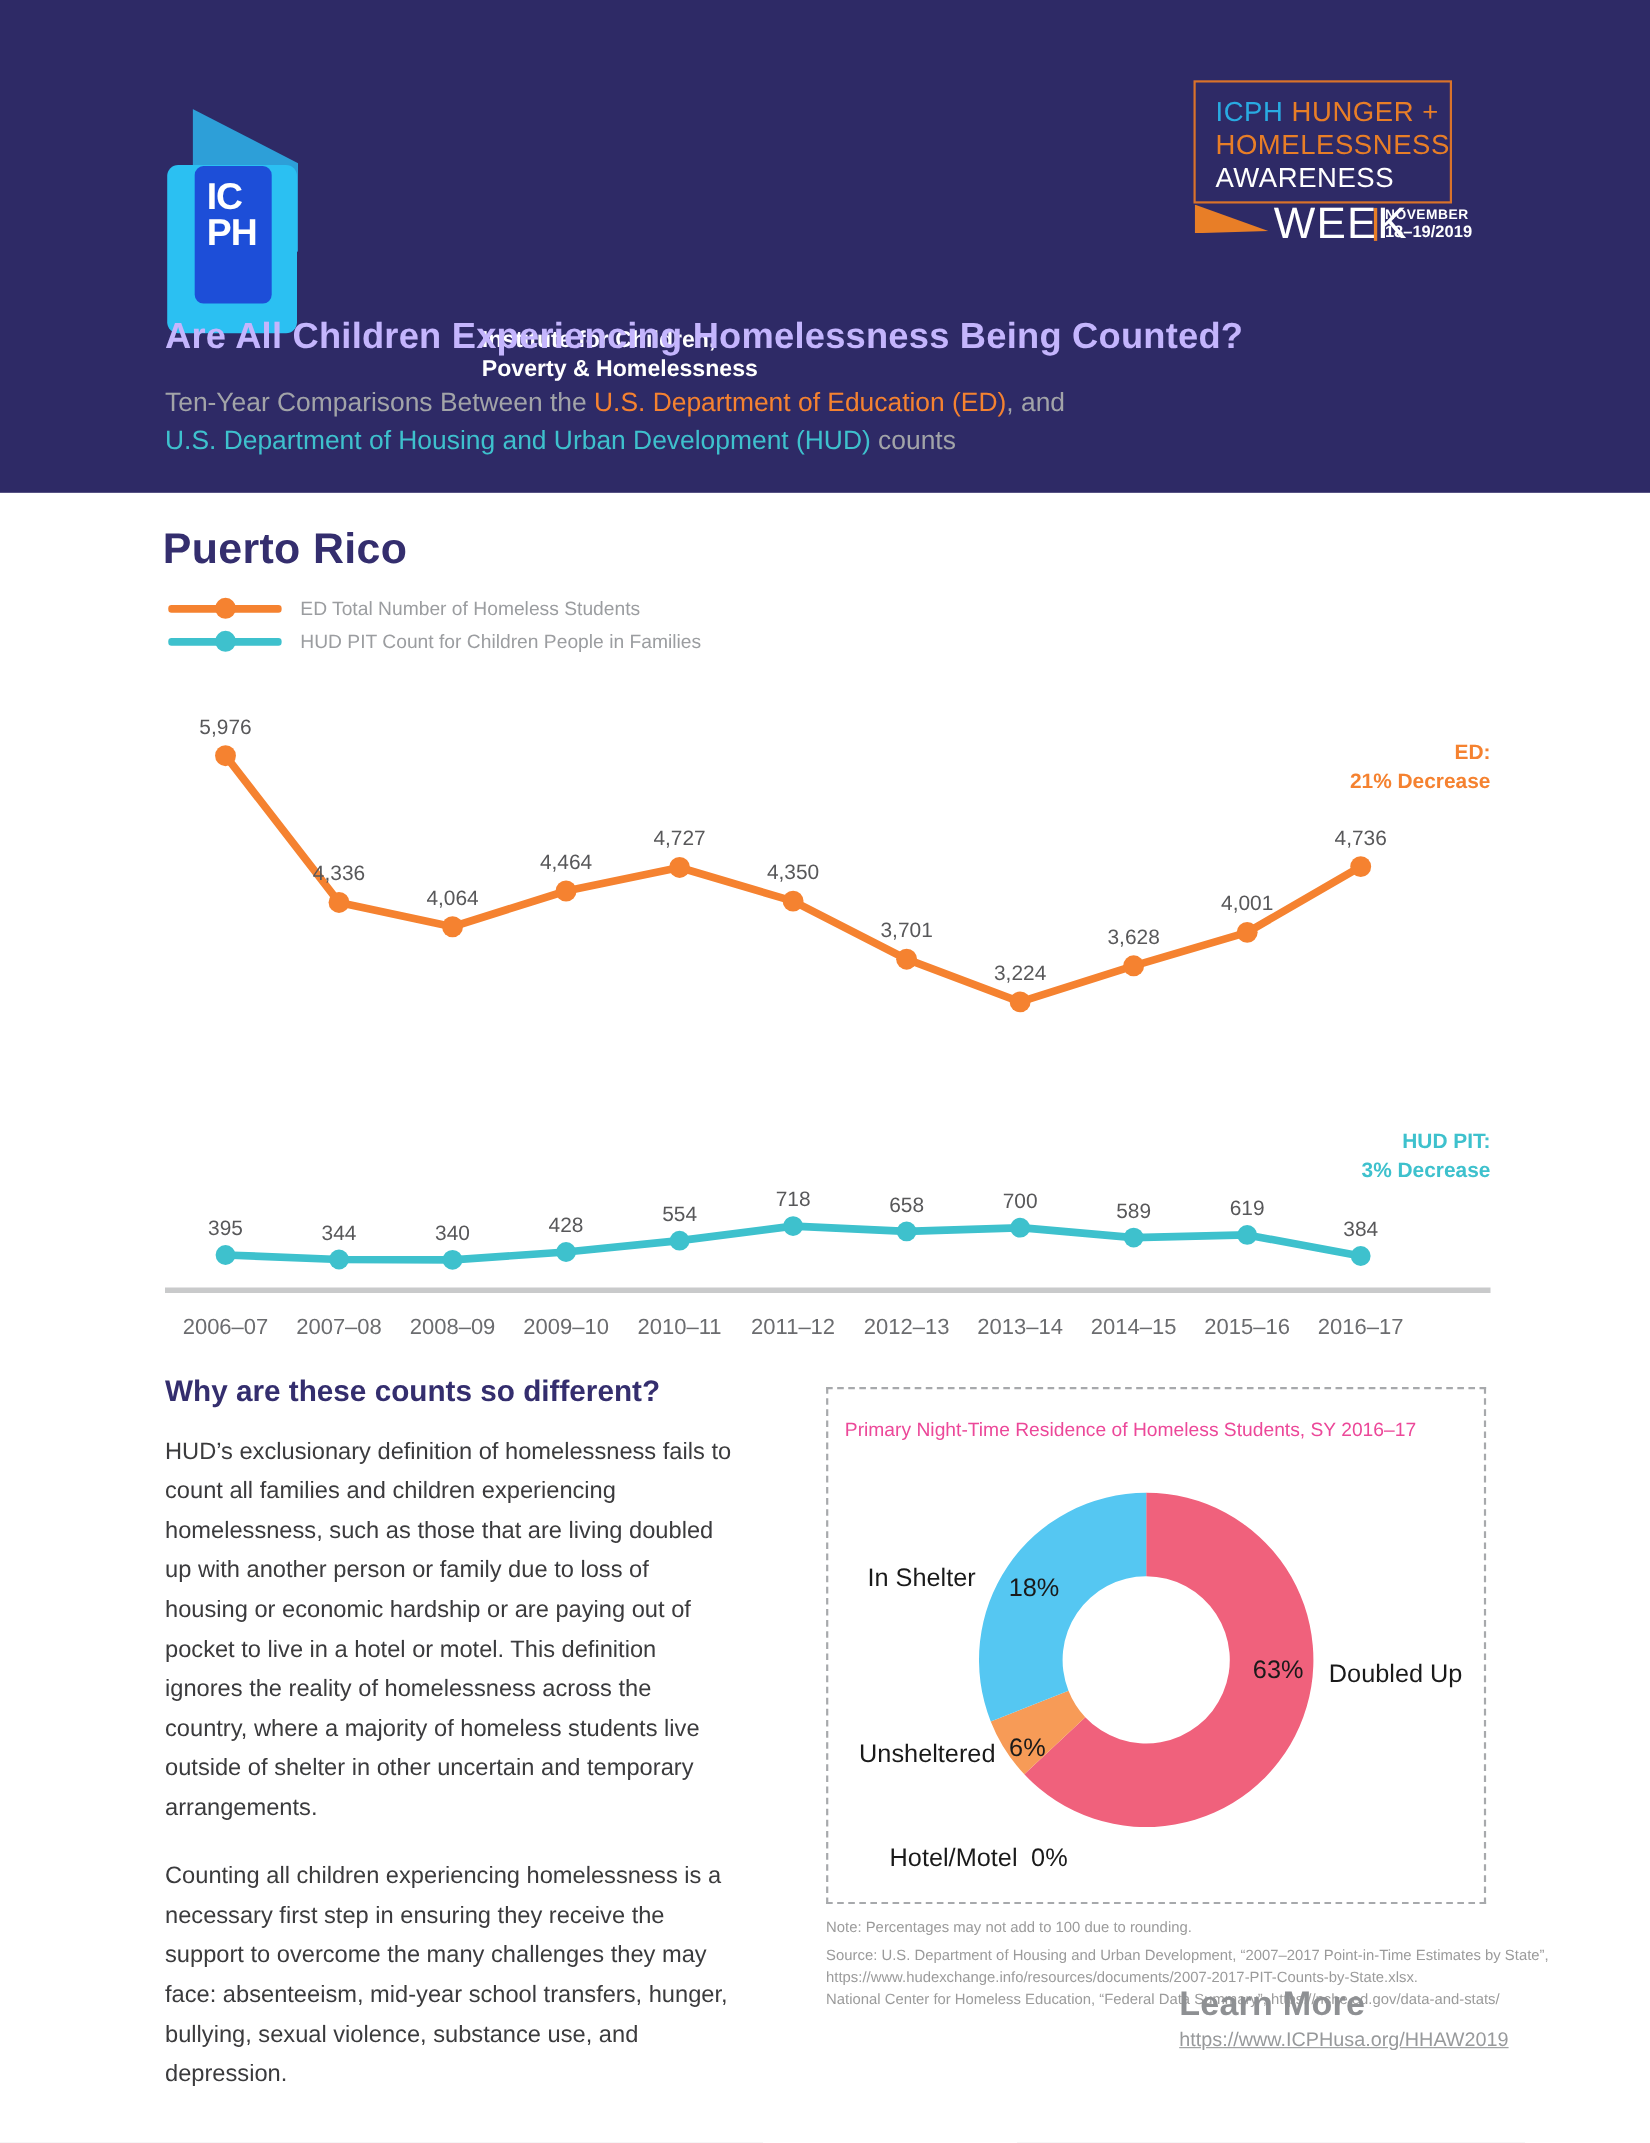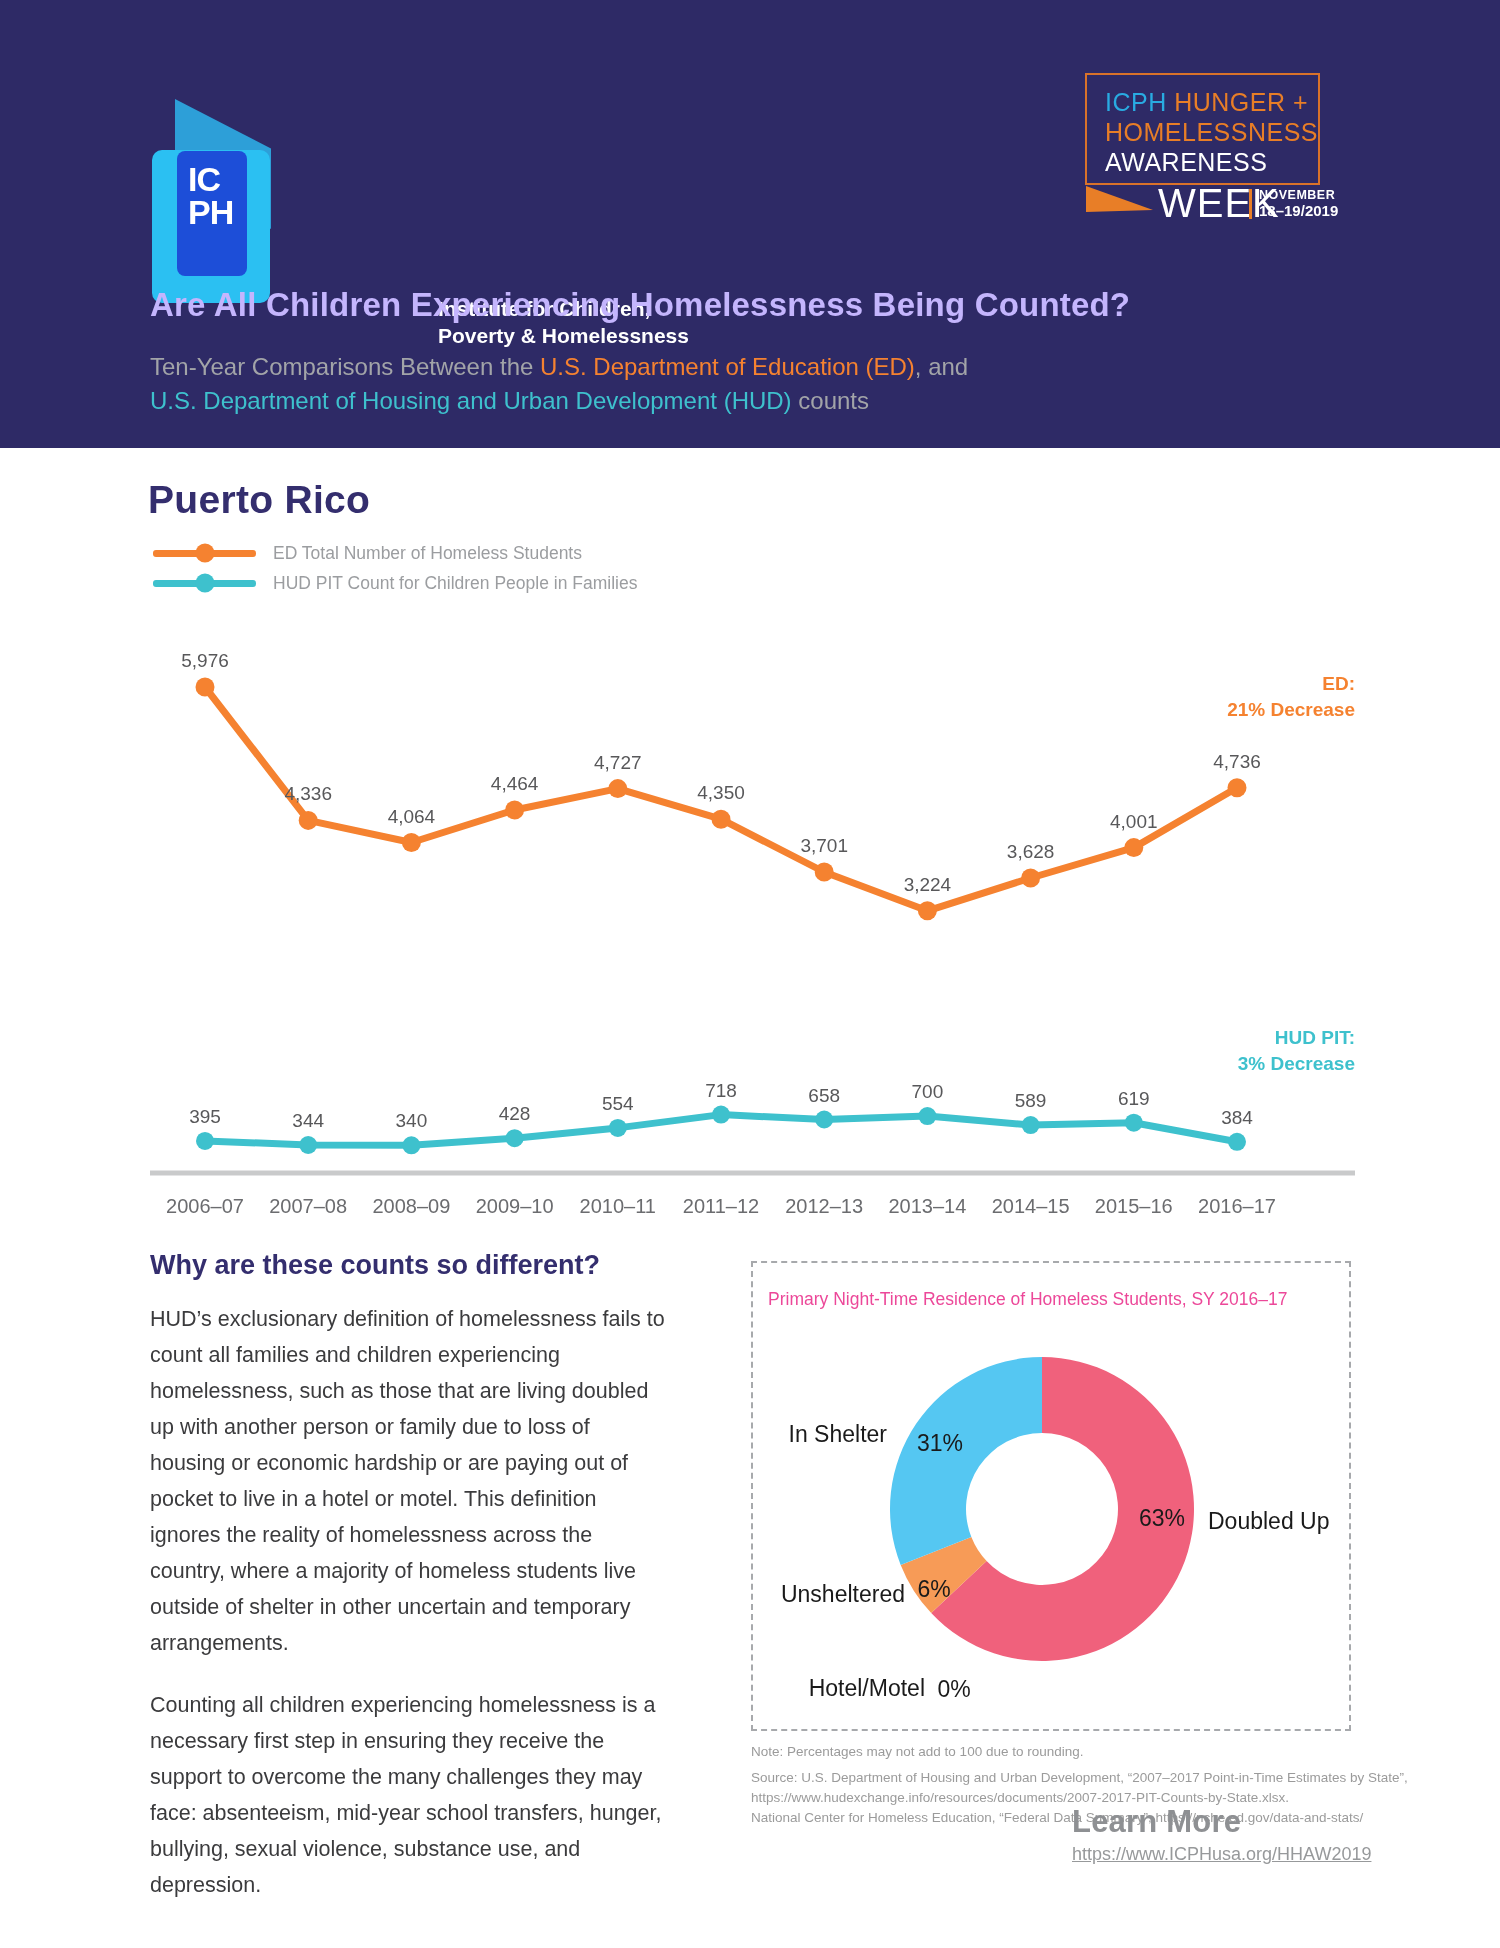--- a/index.html
+++ b/index.html
@@ -200,21 +200,21 @@
   </div>
 
   <div class="panel">
     <div class="panel-title">Primary Night-Time Residence of Homeless Students, SY 2016–17</div>
     <svg id="donut" width="596" height="466">
         <path d="M 289.00 94.00 A 152 152 0 1 1 178.20 350.05 L 233.60 298.03 A 76 76 0 1 0 289.00 170.00 Z" fill="#F0617C"></path>
         <path d="M 178.20 350.05 A 152 152 0 0 1 147.67 301.95 L 218.34 273.98 A 76 76 0 0 0 233.60 298.03 Z" fill="#F79B57"></path>
         <path d="M 147.67 301.95 A 152 152 0 0 1 289.00 94.00 L 289.00 170.00 A 76 76 0 0 0 218.34 273.98 Z" fill="#55C7F2"></path>
       </svg>
     <div class="dlabel dl-right" style="left:0;top:158px;width:134px;">In Shelter</div>
-    <div class="dlabel dl-center" style="left:187px;top:180px;">31%</div>
+    <div class="dlabel dl-center" style="left:187px;top:180px;">18%</div>
     <div class="dlabel dl-right" style="left:0;top:318px;width:152px;">Unsheltered</div>
     <div class="dlabel dl-center" style="left:181px;top:326px;">6%</div>
     <div class="dlabel dl-right" style="left:0;top:412px;width:172px;">Hotel/Motel</div>
     <div class="dlabel dl-center" style="left:201px;top:426px;">0%</div>
     <div class="dlabel dl-center" style="left:409px;top:255px;">63%</div>
     <div class="dlabel" style="left:455px;top:245px;">Doubled Up</div>
   </div>
 
   <div class="note">Note: Percentages may not add to 100 due to rounding.</div>
   <div class="sources" id="sources">

